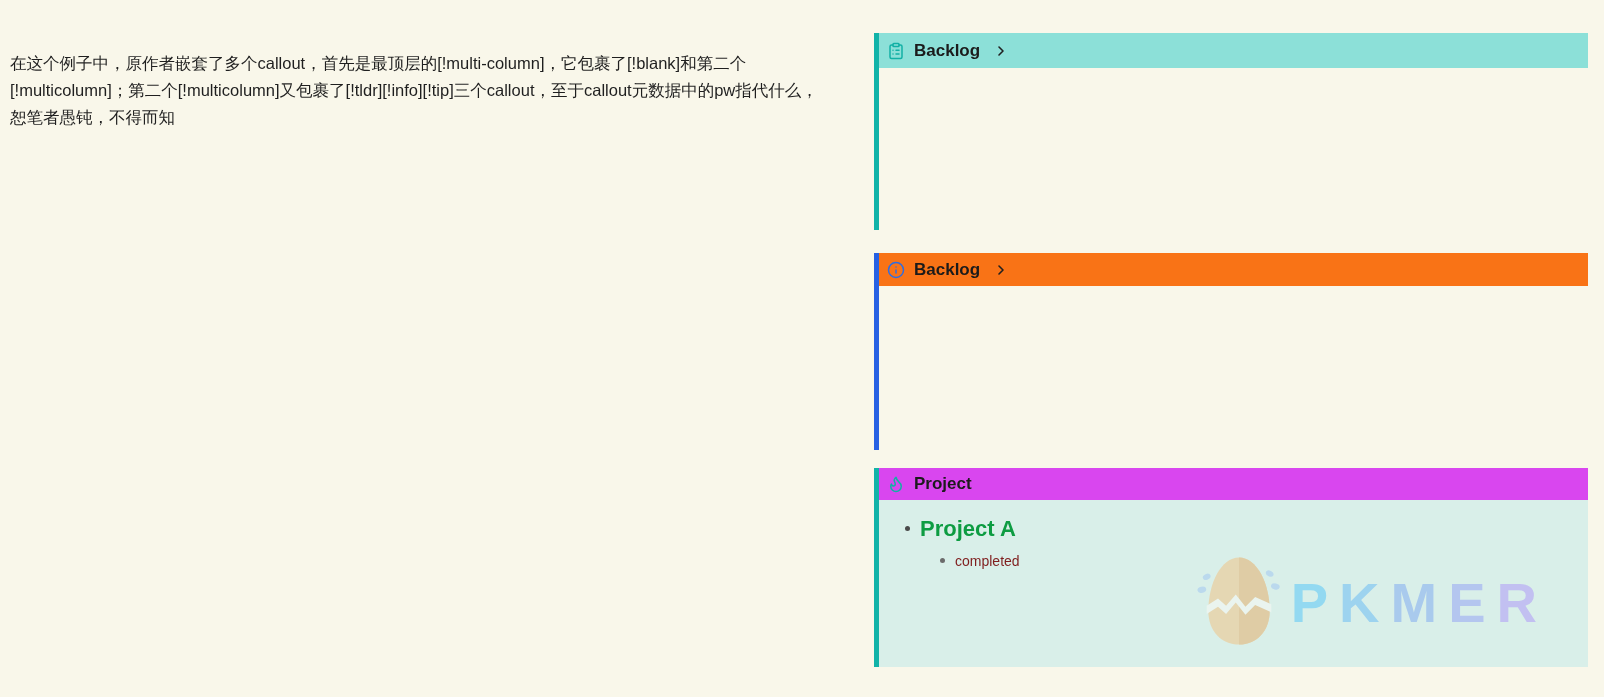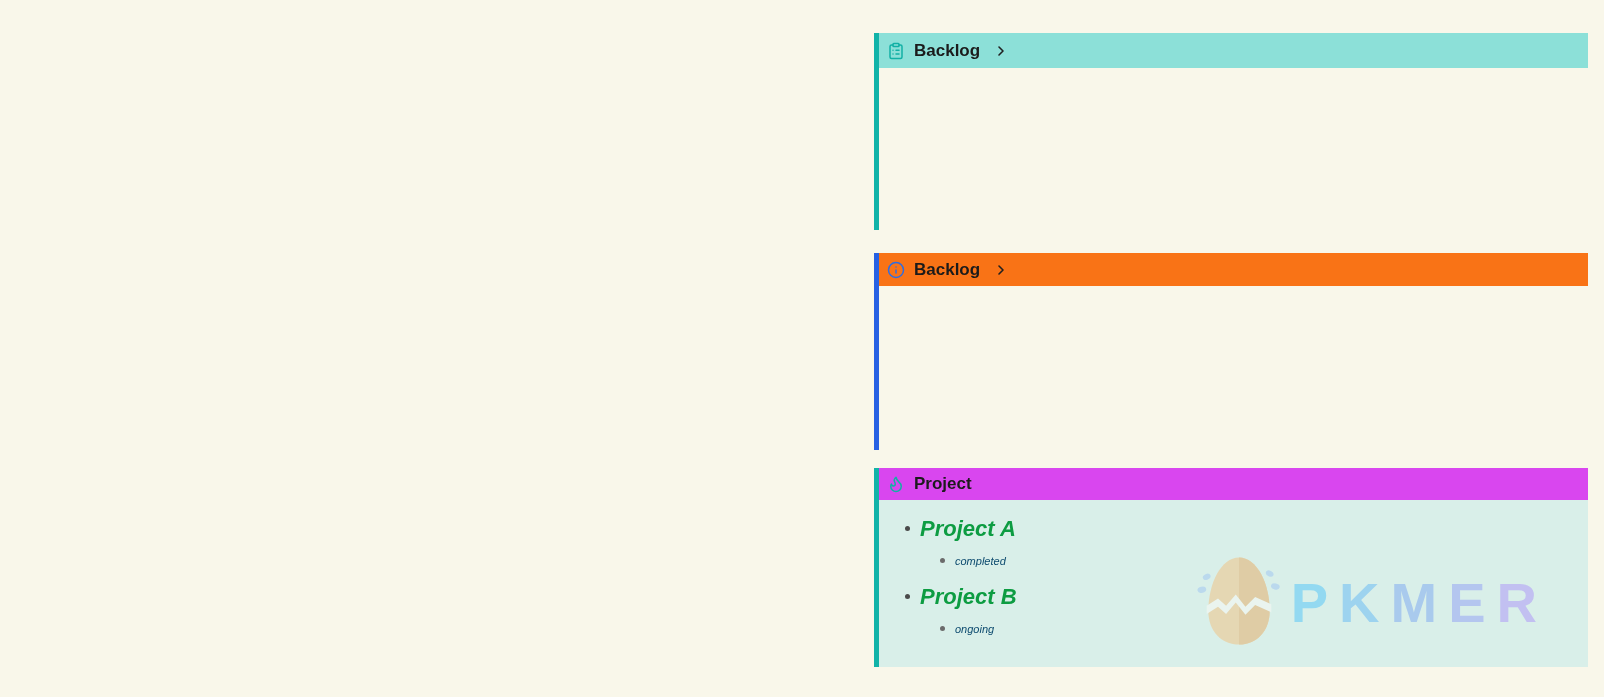--- a/index.html
+++ b/index.html
@@ -41,29 +41,29 @@
   .ico svg { width: 18px; height: 18px; }
   .ico-teal { color: #12b0a5; }
   .ico-blue { color: #2e6de4; }
   .chev { display: inline-flex; width: 16px; height: 16px; margin-left: 4px; color: #202020; cursor: pointer; }
   .chev svg { width: 16px; height: 16px; }
 
   .co-body { position: relative; width: 100%; }
   .c-project .co-body { height: 167px; background: #d9efe9; overflow: hidden; }
 
   
-  .l1 { margin: 14px 0 0 0; padding: 0 16px 0 41px; list-style: none; font-style: italic; }
+  .l1 { margin: 14px 0 0 0; padding: 0 16px 0 41px; list-style: none; }
   .l1 > li { position: relative; margin-bottom: 10px; line-height: 30px; }
   .l1 > li::before {
     content: ""; position: absolute; left: -15px; top: 12px;
     width: 5px; height: 5px; border-radius: 50%; background: #4a4a4a;
   }
   .proj { font-size: 22px; font-weight: bold; color: #0d9c42; cursor: pointer; }
   .l2 { margin: 4px 0 0 0; padding: 0 0 0 35px; list-style: none; }
-  .l2 > li { position: relative; font-size: 11px; font-weight: normal; color: #0c4a6e; line-height: 22px; margin: 3px 0; }
+  .l2 > li { position: relative; font-size: 14px; font-weight: normal; color: #7f1d1d; line-height: 22px; margin: 3px 0; }
   .l2 > li::before {
     content: ""; position: absolute; left: -15px; top: 8px;
     width: 5px; height: 5px; border-radius: 50%; background: #6b6b6b;
   }
 
   
   .watermark {
     position: absolute; right: 40px; top: 52px;
     display: flex; align-items: center; gap: 10px;
     opacity: 0.62; pointer-events: none;
@@ -71,20 +71,21 @@
   .wm-text {
     font-size: 56px; font-weight: bold; letter-spacing: 11px;
     line-height: 1; white-space: nowrap;
   }
 </style>
 </head>
 <body>
 
 <div class="page">
 
+  <p class="intro">在这个例子中，原作者嵌套了多个callout，首先是最顶层的[!multi-column]，它包裹了[!blank]和第二个[!multicolumn]；第二个[!multicolumn]又包裹了[!tldr][!info][!tip]三个callout，至于callout元数据中的pw指代什么，恕笔者愚钝，不得而知</p>
 
   <div class="col">
 
     <section class="callout c-manifest">
       <header class="co-header">
         <span class="ico ico-teal">
           <svg viewBox="0 0 24 24" fill="none" stroke="currentColor" stroke-width="2" stroke-linecap="round" stroke-linejoin="round">
             <rect width="8" height="4" x="8" y="2" rx="1" ry="1"></rect>
             <path d="M16 4h2a2 2 0 0 1 2 2v14a2 2 0 0 1-2 2H6a2 2 0 0 1-2-2V6a2 2 0 0 1 2-2h2"></path>
             <path d="M12 11h4"></path>
@@ -132,26 +133,20 @@
         <span>Project</span>
       </header>
       <div class="co-body">
         <ul class="l1">
           <li>
             <span class="proj">Project A</span>
             <ul class="l2">
               <li>completed</li>
             </ul>
           </li>
-          <li>
-            <span class="proj">Project B</span>
-            <ul class="l2">
-              <li>ongoing</li>
-            </ul>
-          </li>
         </ul>
 
         <div class="watermark">
           <span>
             <svg width="84" height="98" viewBox="0 0 104 120">
 
               <ellipse cx="12" cy="30" rx="5" ry="3.6" fill="#a9cdf0" transform="rotate(-25 12 30)"></ellipse>
               <ellipse cx="6" cy="46" rx="5.5" ry="3.8" fill="#a9cdf0" transform="rotate(-15 6 46)"></ellipse>
               <ellipse cx="90" cy="26" rx="5" ry="3.6" fill="#a9cdf0" transform="rotate(25 90 26)"></ellipse>
               <ellipse cx="97" cy="42" rx="5.5" ry="3.8" fill="#a9cdf0" transform="rotate(15 97 42)"></ellipse>

